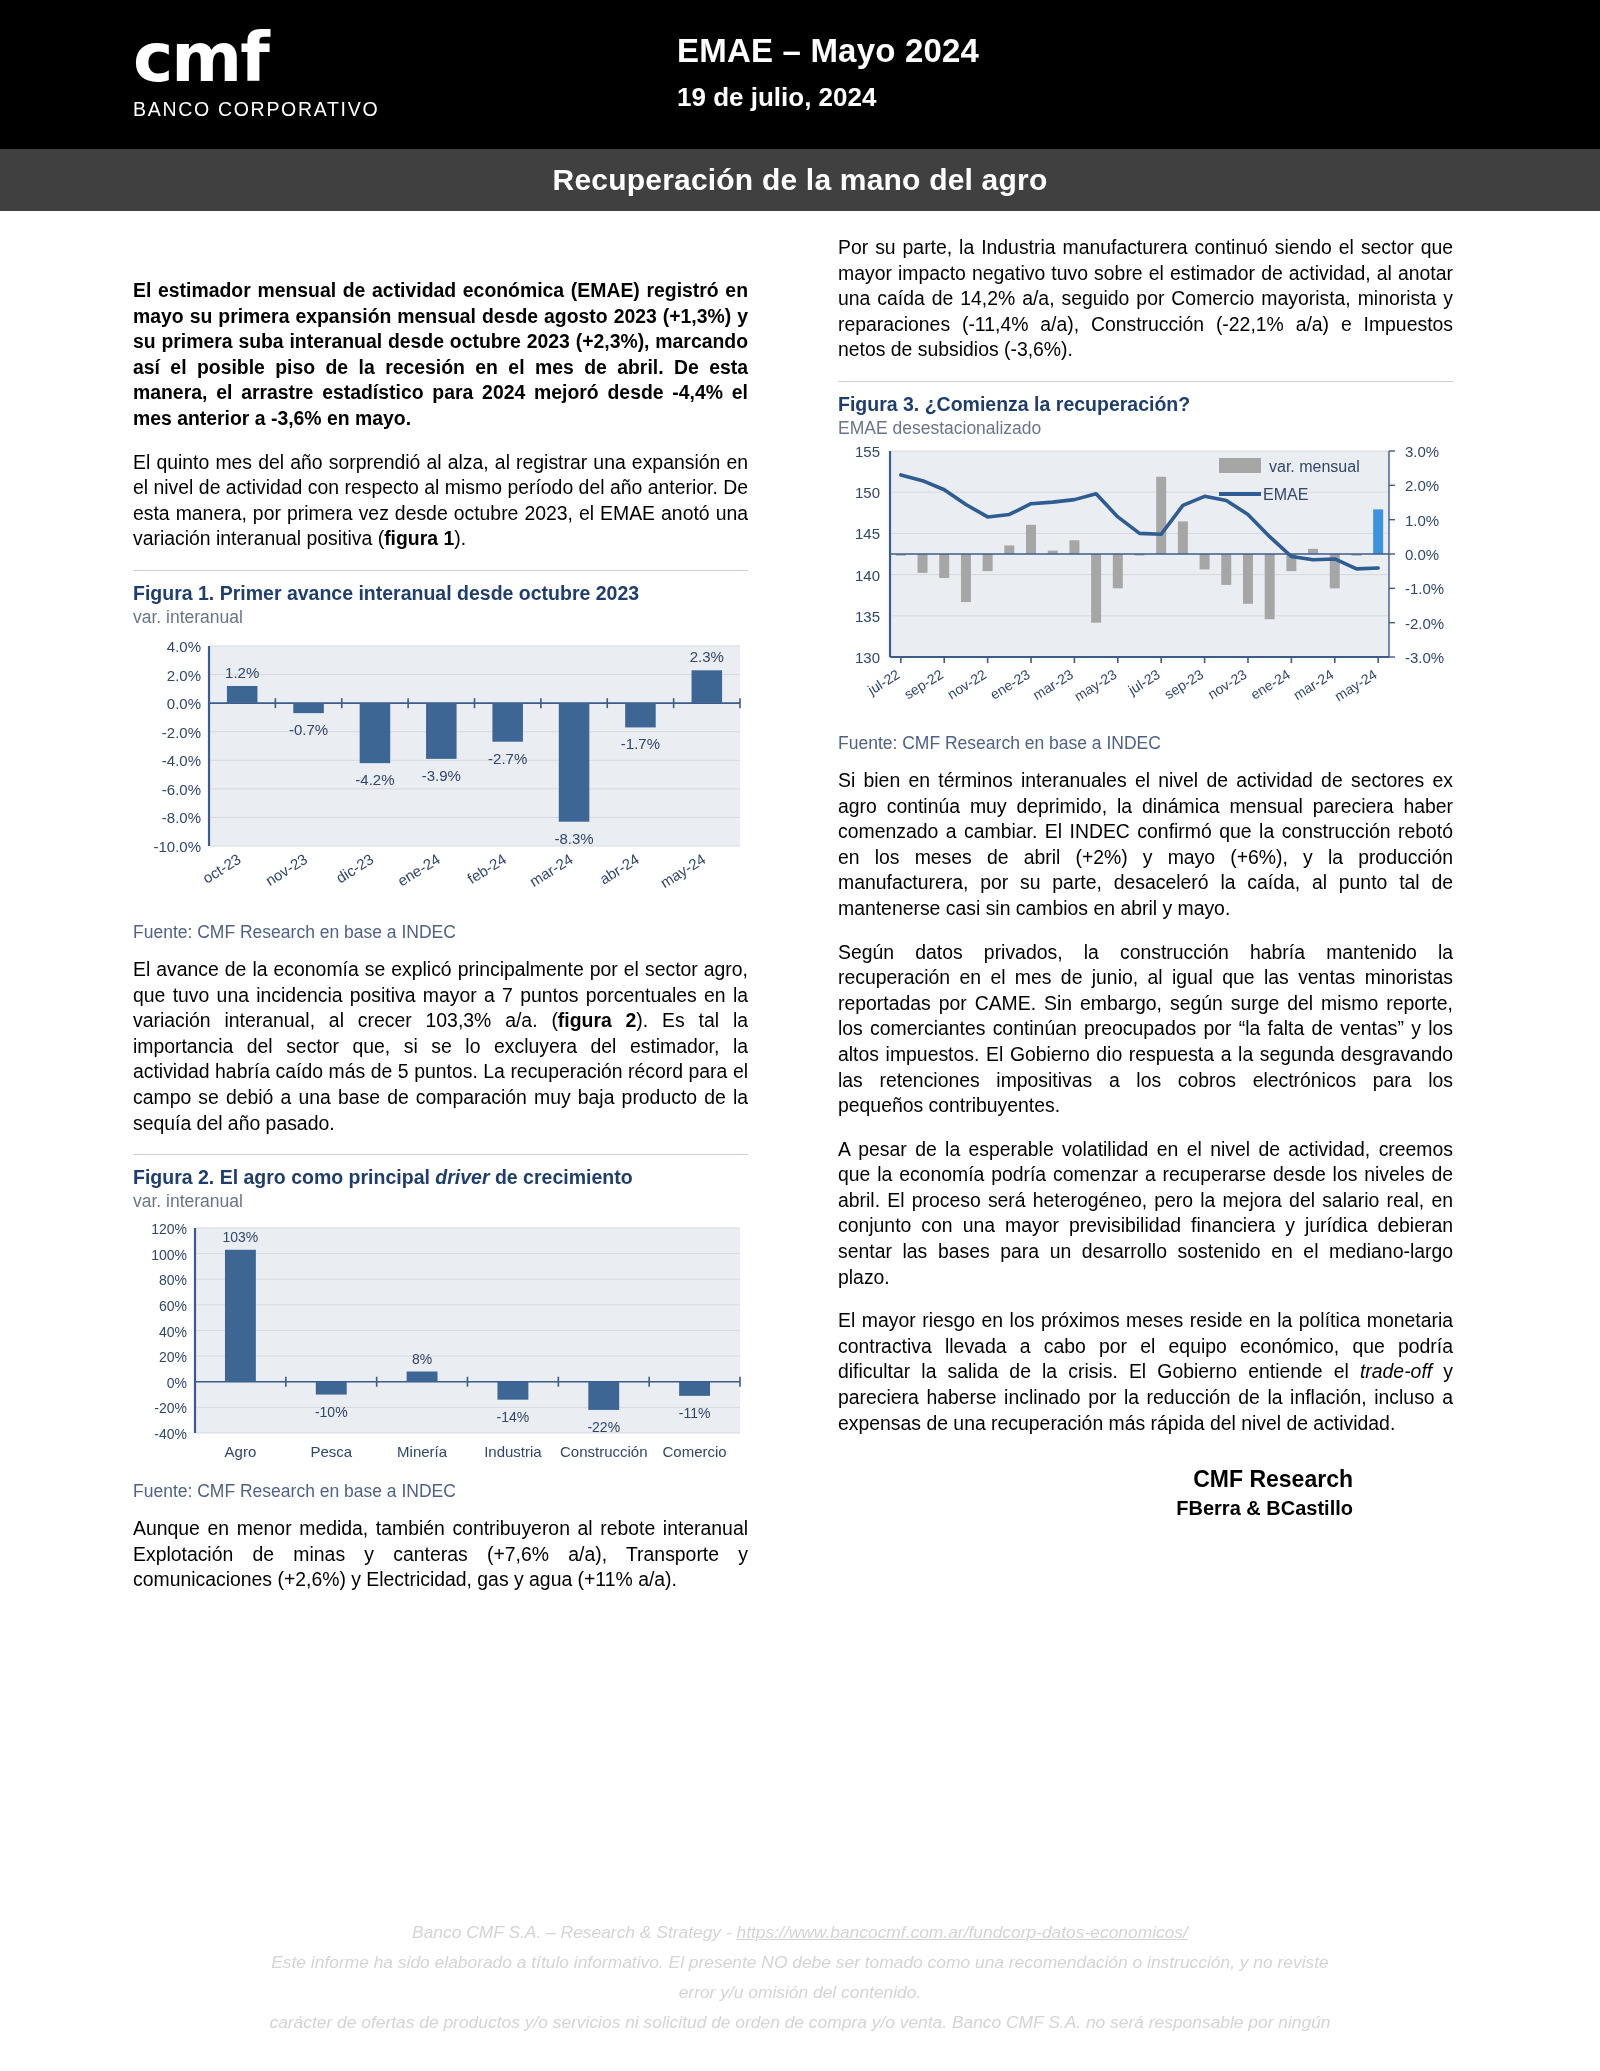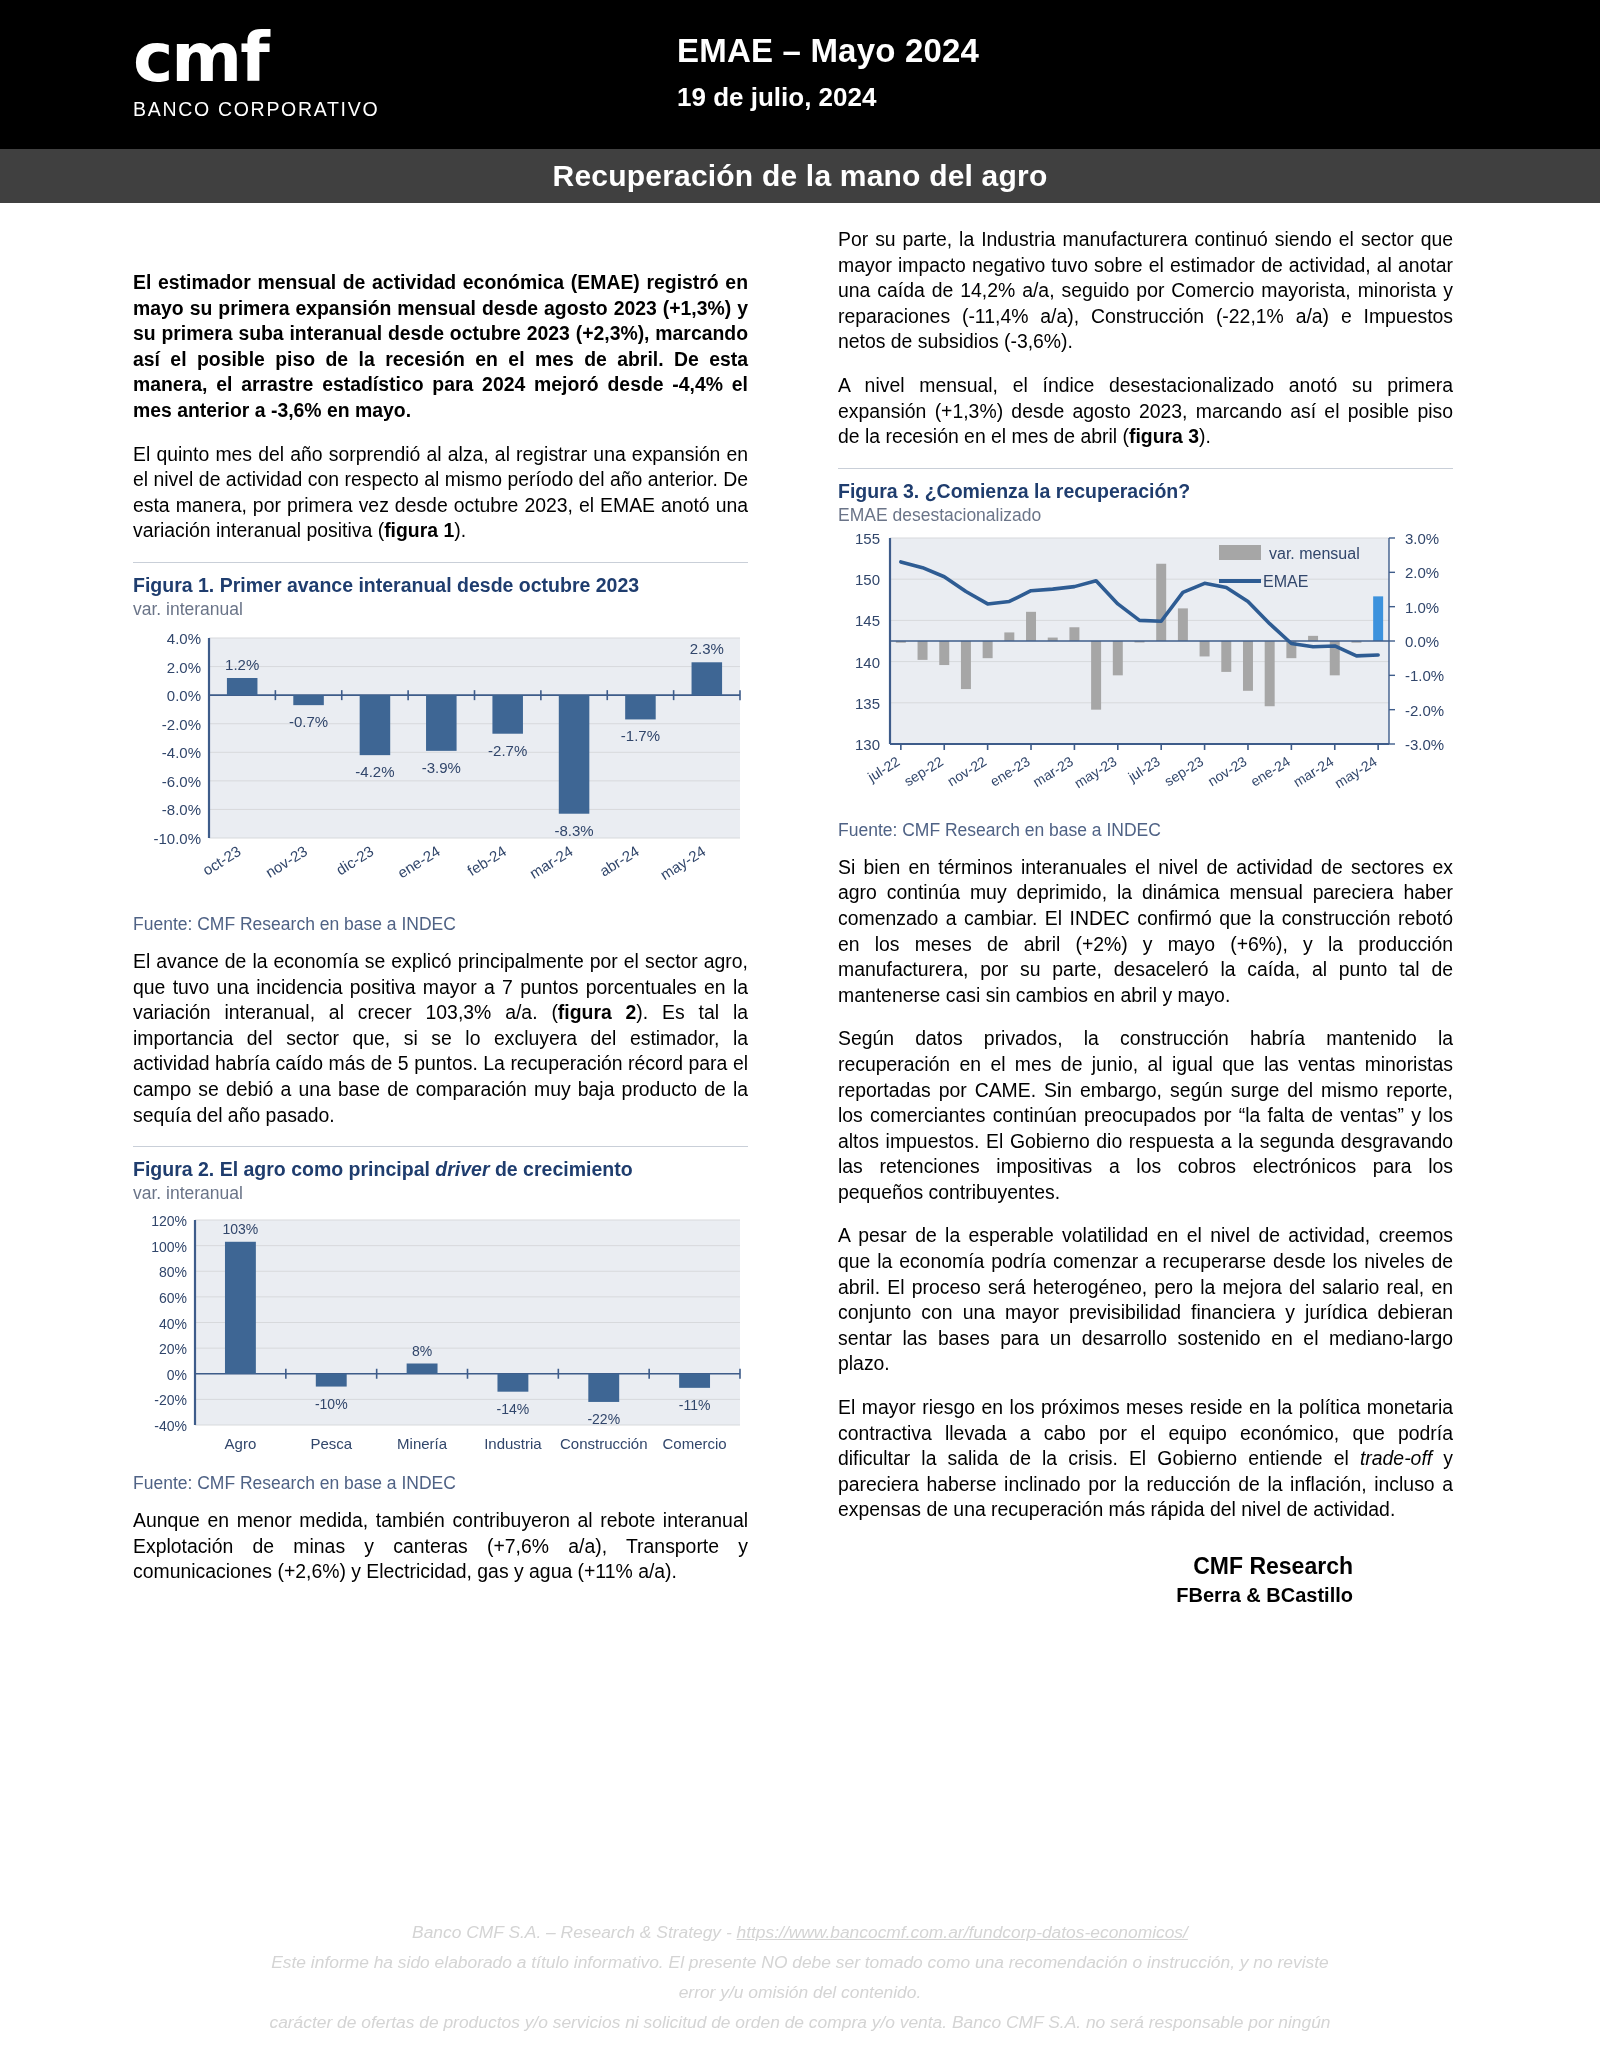--- a/index.html
+++ b/index.html
@@ -53,21 +53,21 @@
     line-height: 42px;
   }
   .hdr-date {
     font-size: 26px;
     font-weight: 700;
     margin-top: 8px;
     line-height: 34px;
   }
   .hdr-dark {
     background: #404040;
-    height: 54px;
+    height: 62px;
     display: flex;
     align-items: center;
     justify-content: center;
   }
   .hdr-dark-title {
     color: #ffffff;
     font-size: 30px;
     font-weight: 700;
     letter-spacing: 0.2px;
   }
@@ -306,21 +306,20 @@
         <div class="fig-source">Fuente: CMF Research en base a INDEC</div>
       </div>
 
       <p class="body">Aunque en menor medida, también contribuyeron al rebote interanual Explotación de minas y canteras (+7,6% a/a), Transporte y comunicaciones (+2,6%) y Electricidad, gas y agua (+11% a/a).</p>
     </div>
 
     <div class="col right">
 
       <p class="body">Por su parte, la Industria manufacturera continuó siendo el sector que mayor impacto negativo tuvo sobre el estimador de actividad, al anotar una caída de 14,2% a/a, seguido por Comercio mayorista, minorista y reparaciones (-11,4% a/a), Construcción (-22,1% a/a) e Impuestos netos de subsidios (-3,6%).</p>
 
-      <p class="body"><span>A nivel mensual, el índice desestacionalizado anotó su primera expansión (+1,3%) desde agosto 2023, marcando así el posible piso de la recesión en el mes de abril (</span><b>figura 3</b><span>).</span></p>
 
       <div class="figure">
         <div class="fig-rule"></div>
         <div class="fig-title">Figura 3. ¿Comienza la recuperación?</div>
         <div class="fig-sub">EMAE desestacionalizado</div>
         <div class="chart-wrap">
           <svg id="svg-fig3" width="615" height="290" viewBox="0 0 615 290">
               <rect x="52" y="12" width="499" height="206" fill="#EAEDF2"></rect>
               <line x1="52" y1="12" x2="551" y2="12" stroke="#D7D9DC" stroke-width="1"></line>
               <line x1="52" y1="53.2" x2="551" y2="53.2" stroke="#D7D9DC" stroke-width="1"></line>

